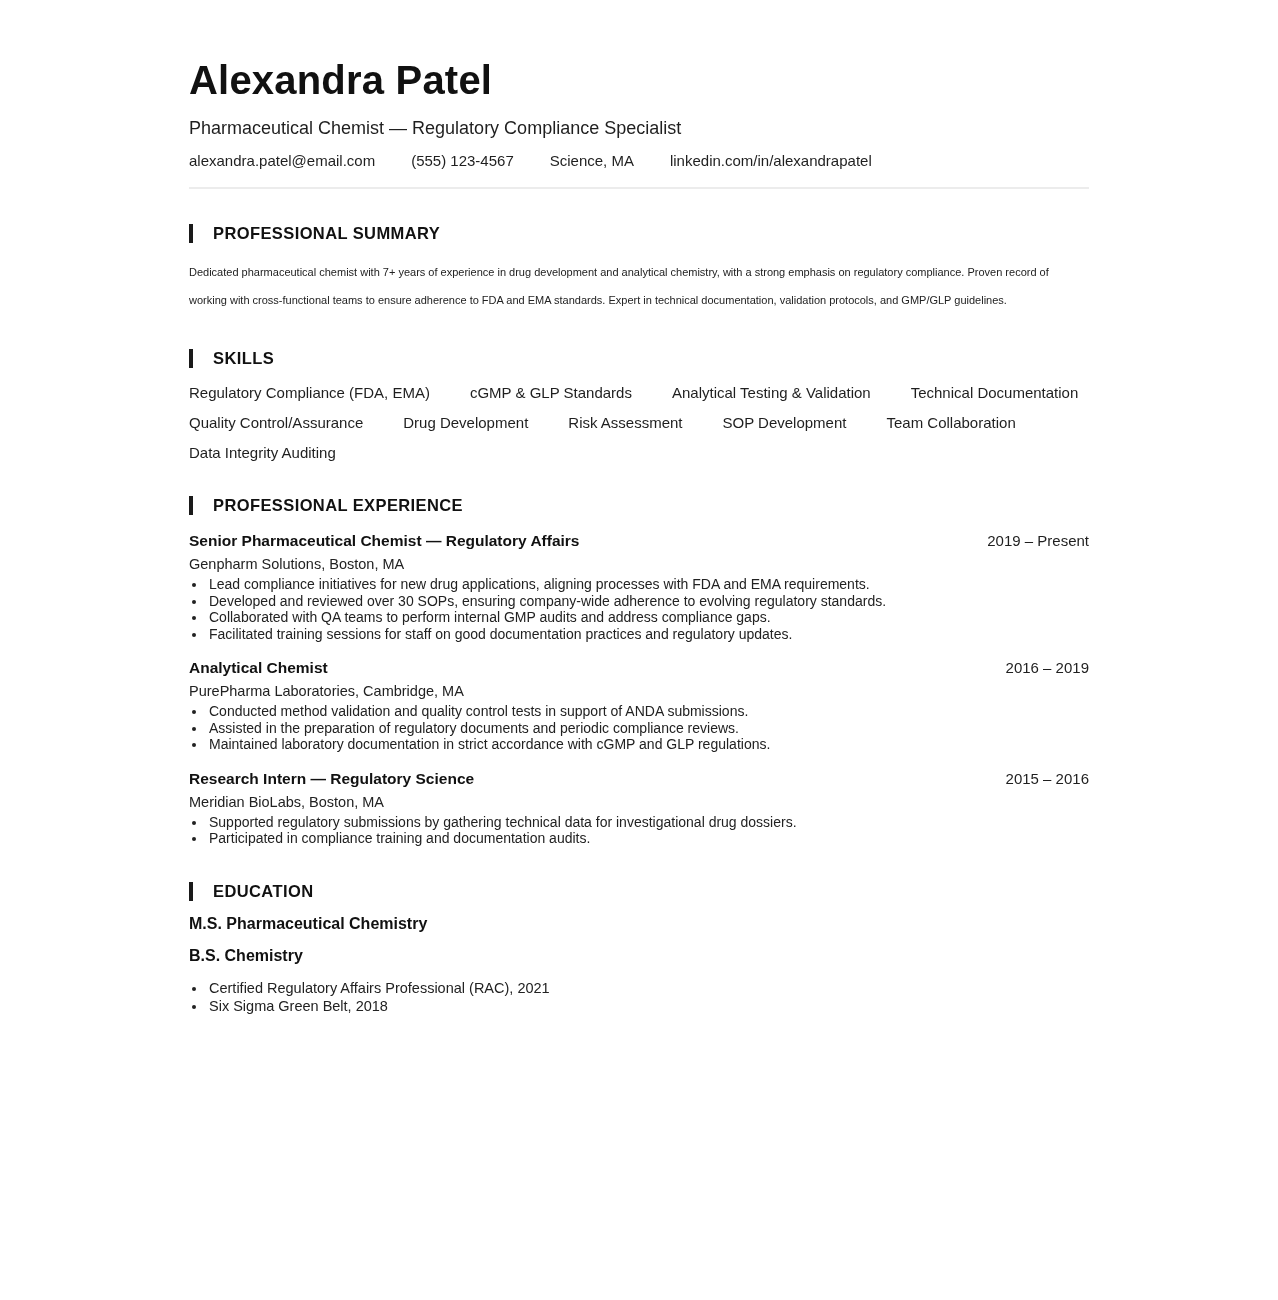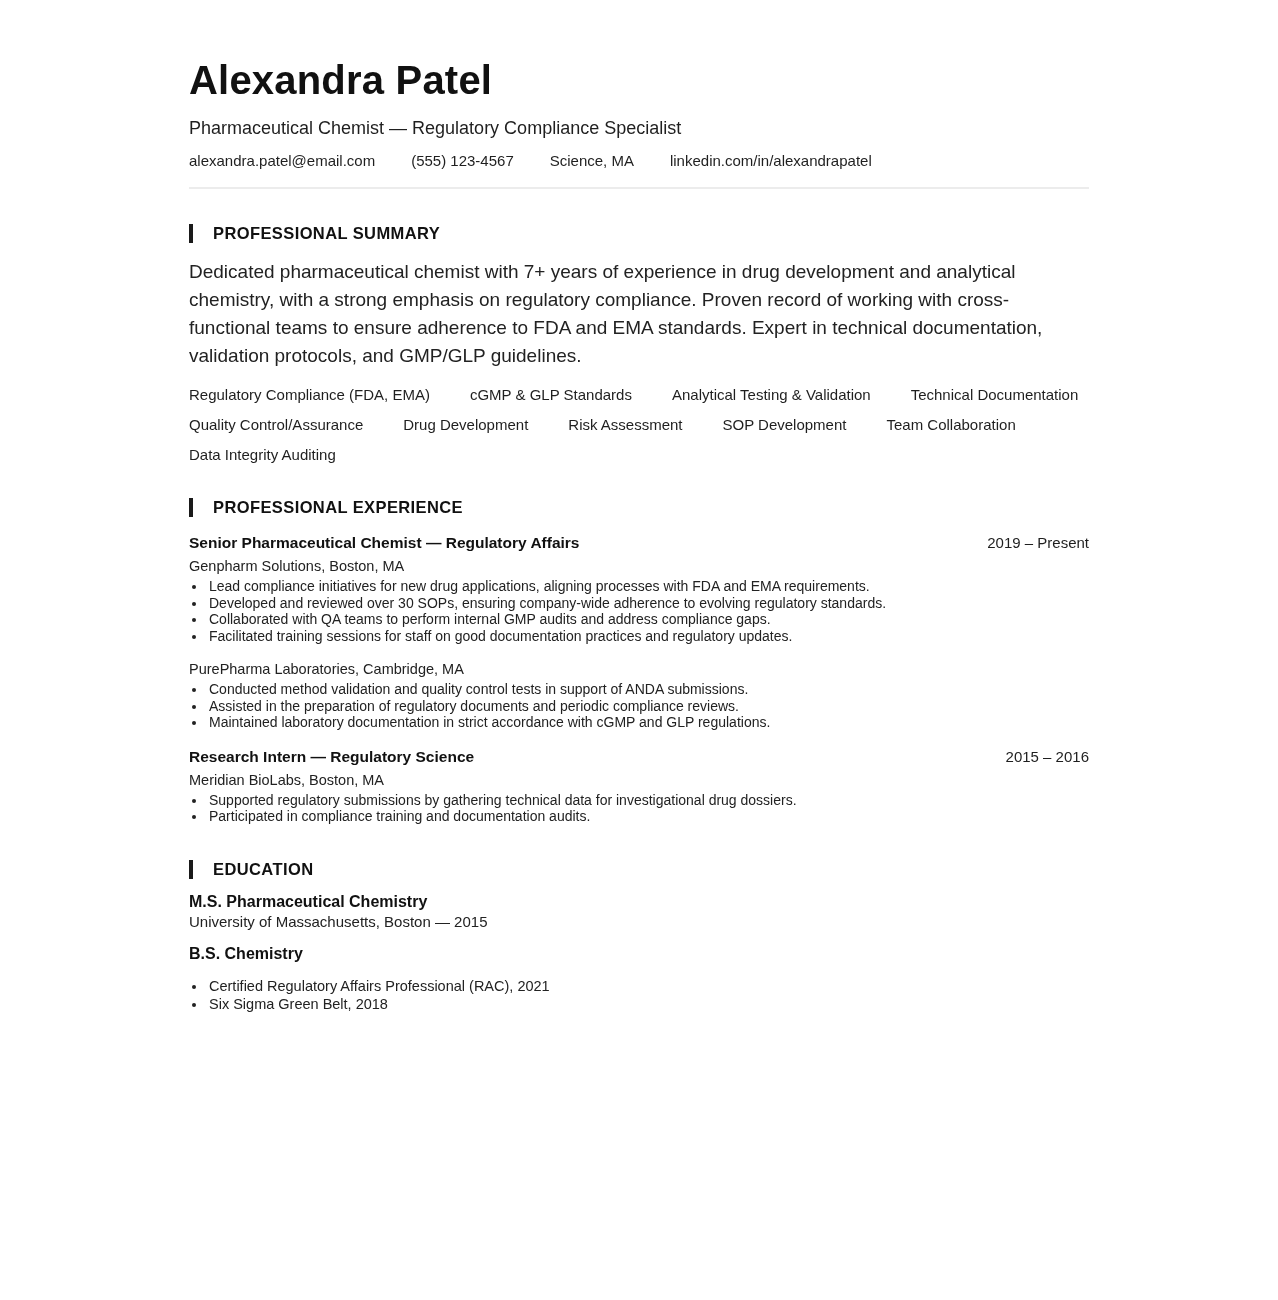--- a/index.html
+++ b/index.html
@@ -68,21 +68,21 @@
   .section-heading-text {
     font-size: 16.5px;
     line-height: 20px;
     font-weight: bold;
     color: #111111;
     letter-spacing: 0.4px;
   }
   
   .summary-text {
     margin-top: 15px;
-    font-size: 19px;
+    font-size: 11px;
     line-height: 28px;
     color: #222222;
   }
   
   .skills-list {
     margin-top: 16px;
     display: flex;
     flex-wrap: wrap;
     column-gap: 40px;
     row-gap: 13px;
@@ -172,20 +172,24 @@
       <span>linkedin.com/in/alexandrapatel</span>
     </div>
     <hr class="divider">
 
     <div class="section-heading">
       <span class="section-bar"></span>
       <span class="section-heading-text">PROFESSIONAL SUMMARY</span>
     </div>
     <div class="summary-text">Dedicated pharmaceutical chemist with 7+ years of experience in drug development and analytical chemistry, with a strong emphasis on regulatory compliance. Proven record of working with cross-functional teams to ensure adherence to FDA and EMA standards. Expert in technical documentation, validation protocols, and GMP/GLP guidelines.</div>
 
+    <div class="section-heading">
+      <span class="section-bar"></span>
+      <span class="section-heading-text">SKILLS</span>
+    </div>
     <div class="skills-list">
       <span>Regulatory Compliance (FDA, EMA)</span>
       <span>cGMP &amp; GLP Standards</span>
       <span>Analytical Testing &amp; Validation</span>
       <span>Technical Documentation</span>
       <span>Quality Control/Assurance</span>
       <span>Drug Development</span>
       <span>Risk Assessment</span>
       <span>SOP Development</span>
       <span>Team Collaboration</span>
@@ -205,20 +209,24 @@
       <div class="job-company">Genpharm Solutions, Boston, MA</div>
       <ul class="bullets">
         <li>Lead compliance initiatives for new drug applications, aligning processes with FDA and EMA requirements.</li>
         <li>Developed and reviewed over 30 SOPs, ensuring company-wide adherence to evolving regulatory standards.</li>
         <li>Collaborated with QA teams to perform internal GMP audits and address compliance gaps.</li>
         <li>Facilitated training sessions for staff on good documentation practices and regulatory updates.</li>
       </ul>
     </div>
 
     <div class="job">
+      <div class="job-header">
+        <span class="job-role">Analytical Chemist</span>
+        <span class="job-dates">2016 – 2019</span>
+      </div>
       <div class="job-company">PurePharma Laboratories, Cambridge, MA</div>
       <ul class="bullets">
         <li>Conducted method validation and quality control tests in support of ANDA submissions.</li>
         <li>Assisted in the preparation of regulatory documents and periodic compliance reviews.</li>
         <li>Maintained laboratory documentation in strict accordance with cGMP and GLP regulations.</li>
       </ul>
     </div>
 
     <div class="job">
       <div class="job-header">
@@ -232,21 +240,20 @@
       </ul>
     </div>
 
     <div class="section-heading">
       <span class="section-bar"></span>
       <span class="section-heading-text">EDUCATION</span>
     </div>
 
     <div class="edu-entry">
       <div class="edu-degree">M.S. Pharmaceutical Chemistry</div>
-      <div class="edu-school">University of Massachusetts, Boston — 2015</div>
     </div>
     <div class="edu-entry">
       <div class="edu-degree">B.S. Chemistry</div>
     </div>
 
     <ul class="cert-bullets">
       <li>Certified Regulatory Affairs Professional (RAC), 2021</li>
       <li>Six Sigma Green Belt, 2018</li>
     </ul>
 

